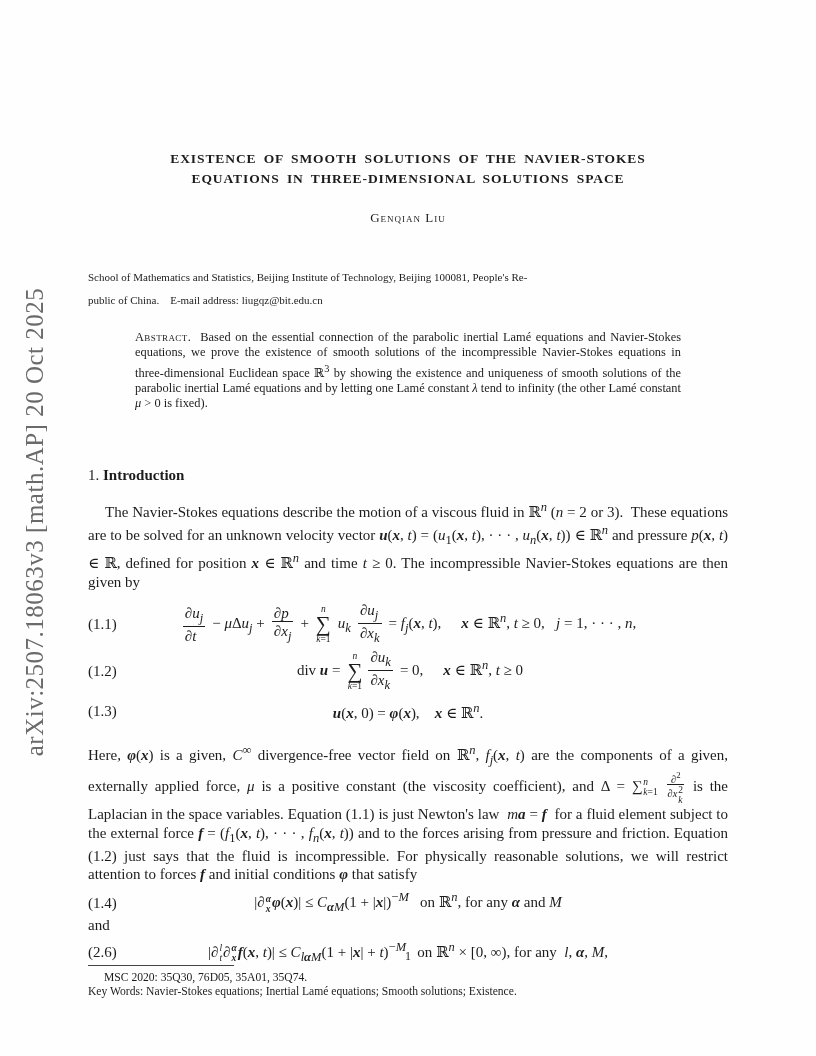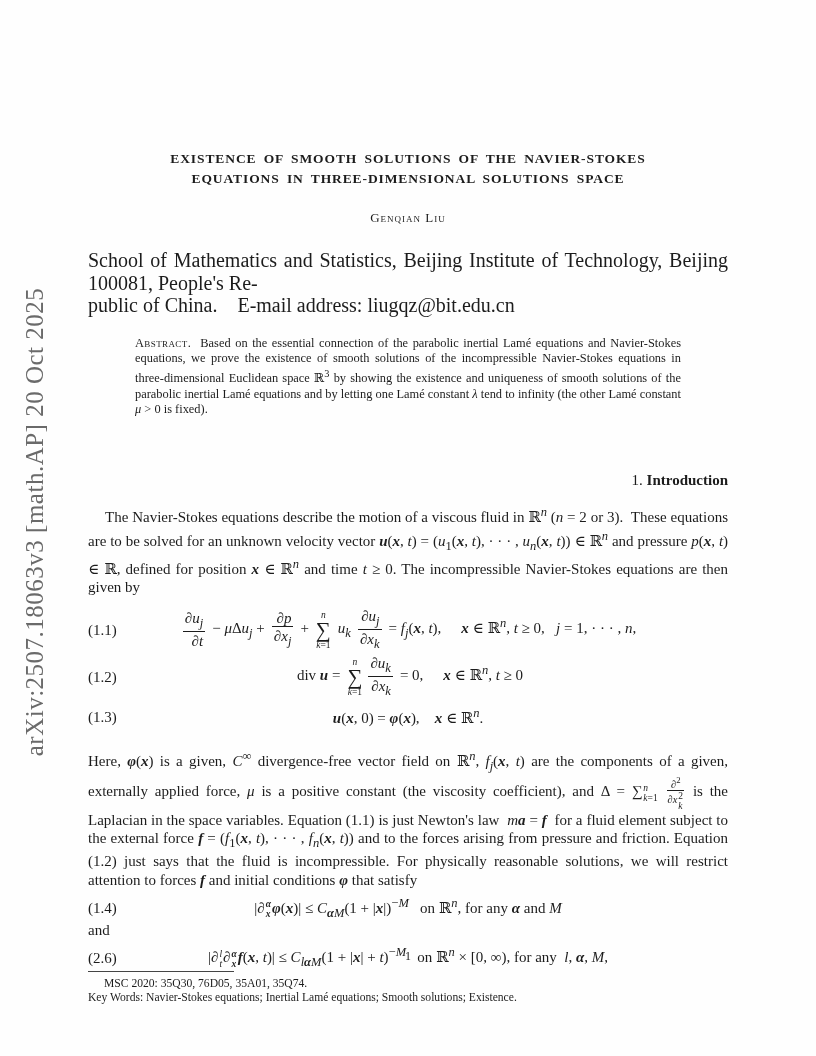--- a/index.html
+++ b/index.html
@@ -12,35 +12,35 @@
     position:absolute;left:-242px;top:505px;width:560px;height:34px;
     transform:rotate(-90deg);text-align:center;
     font-size:25px;color:#6a6a6a;letter-spacing:0.5px;white-space:nowrap;
   }
   .content{position:absolute;left:88px;top:0;width:640px;}
   .title{margin:149px 0 0 0;text-align:center;font-size:13.5px;font-weight:bold;
     letter-spacing:0.9px;word-spacing:3px;line-height:20px;}
   .title .tline{display:block;}
   .author{margin-top:21px;text-align:center;font-variant:small-caps;
     font-size:13px;letter-spacing:1px;}
-  .affiliation{margin-top:23px;font-size:20px;line-height:22.5px;text-align:justify;}
+  .affiliation{margin-top:40px;font-size:11px;line-height:22.5px;text-align:justify;}
   .affiliation .aline{display:block;}
   .abstract{margin:19px auto 0 auto;width:546px;font-size:12.4px;line-height:15.3px;
     text-align:justify;}
   .abs-label{font-variant:small-caps;letter-spacing:0.4px;}
-  .section{margin:54px 0 0 0;text-align:right;font-size:15px;font-weight:normal;line-height:18px;}
+  .section{margin:54px 0 0 0;text-align:left;font-size:15px;font-weight:normal;line-height:18px;}
   .section .sec-title{font-weight:bold;}
   p.body{font-size:15px;line-height:18.4px;text-align:justify;margin:0;}
   p.m-top{margin-top:14px;}
   .indent{text-indent:17px;}
   
   .eqrow{position:relative;display:flex;align-items:center;min-height:26px;font-size:15px;}
   .eqtag{position:absolute;left:0;top:50%;transform:translateY(-50%);}
   .eqmath{width:100%;text-align:center;white-space:nowrap;}
-  .frac{display:inline-block;vertical-align:middle;text-align:right;margin:0 3px;}
+  .frac{display:inline-block;vertical-align:middle;text-align:left;margin:0 3px;}
   .frac .num{display:block;line-height:16px;padding:0 2px;}
   .frac .den{display:block;line-height:16px;border-top:1px solid #1c1c1c;padding:1px 2px 0 2px;}
   .bigop{display:inline-flex;flex-direction:column;align-items:center;
     vertical-align:middle;line-height:1;margin:0 3px;}
   .bigop .lim{font-size:9.5px;line-height:10px;}
   .bigop .sigma{font-size:21px;line-height:20px;}
   .mid{margin:0 4px;}
   .cond{margin-left:16px;}
   .ss{display:inline-flex;flex-direction:column;align-items:flex-start;
     vertical-align:middle;font-size:9.5px;line-height:10px;margin:0 1px;}

